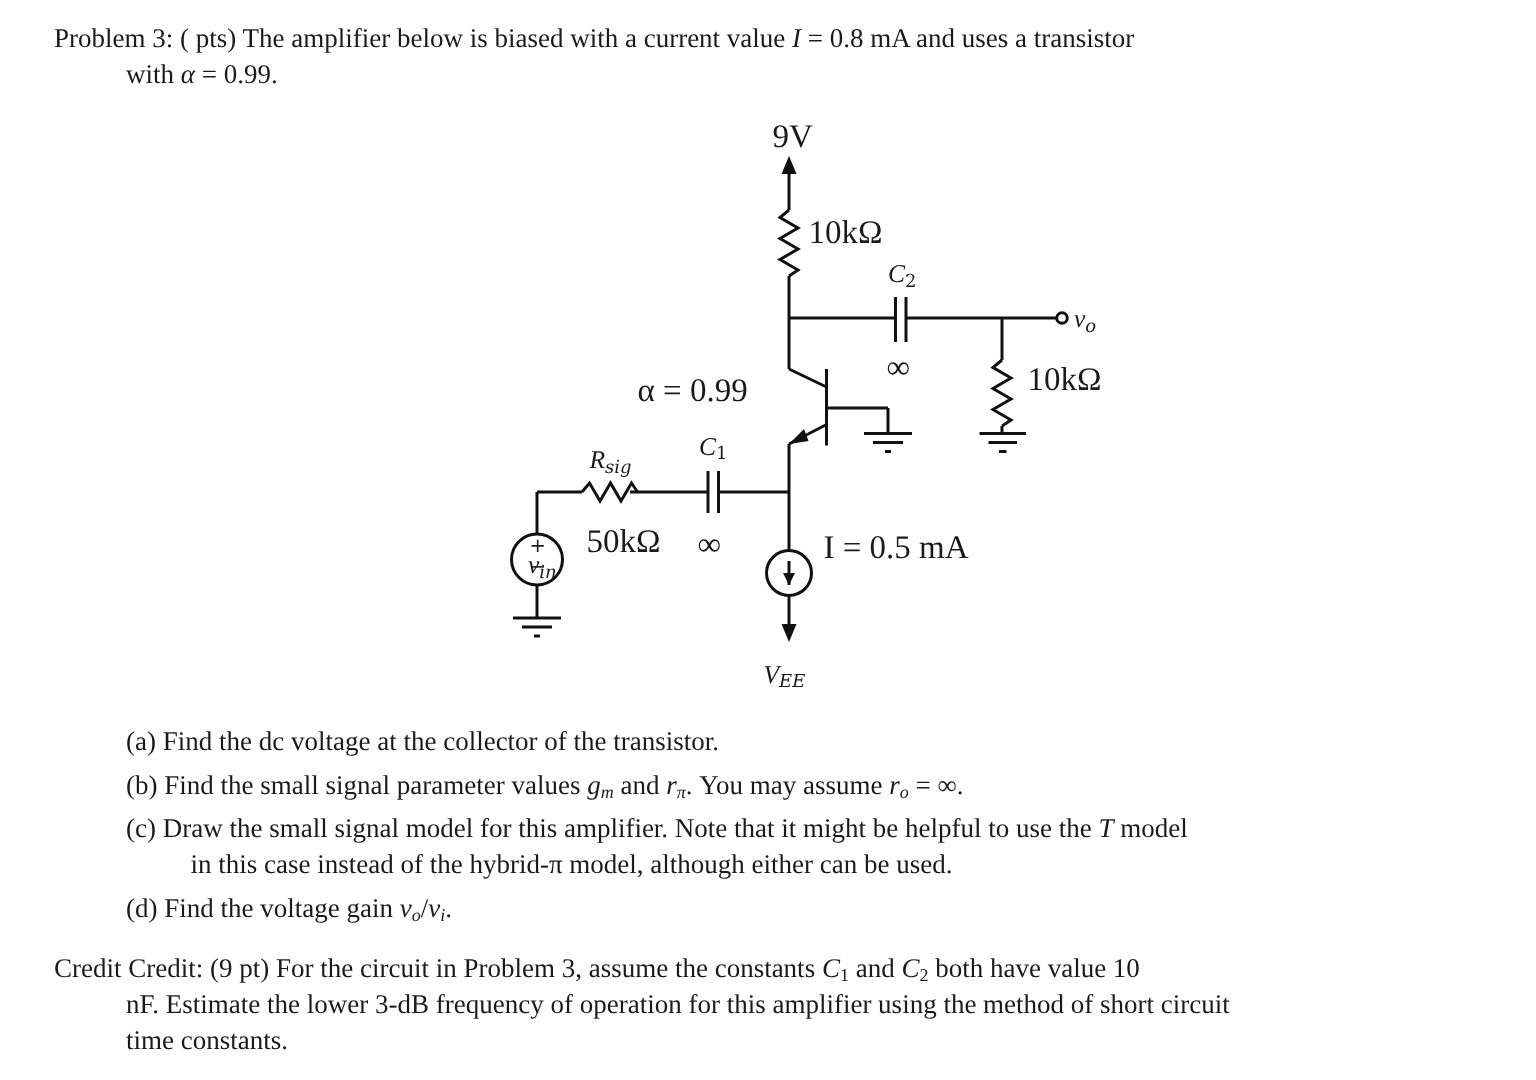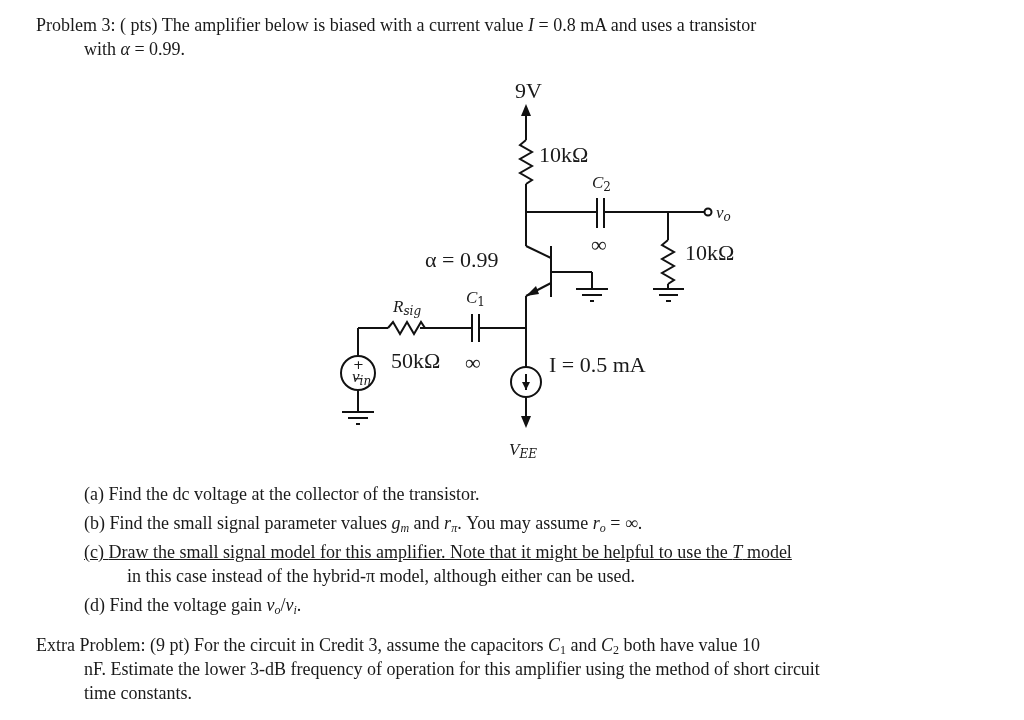--- a/index.html
+++ b/index.html
@@ -107,29 +107,29 @@
 <div style="position:absolute; left:509px; top:440px;"><span class="lbli">V</span><sub class="it">EE</sub></div>
 
 <div class="txt" style="left:84px; top:482px;">
   <span>(a)</span>
   <span>Find the dc voltage at the collector of the transistor.</span>
 </div>
 <div class="txt" style="left:84px; top:511px;">
   <span>(b)</span>
   <span>Find the small signal parameter values </span><span class="it">g</span><sub class="it">m</sub><span> and </span><span class="it">r</span><sub class="it">π</sub><span>. You may assume </span><span class="it">r</span><sub class="it">o</sub><span> = ∞.</span>
 </div>
-<div class="txt" style="left:84px; top:540px;text-decoration:underline;">
+<div class="txt" style="left:84px; top:540px;">
   <span>(c)</span>
   <span>Draw the small signal model for this amplifier. Note that it might be helpful to use the </span><span class="it">T</span><span> model</span>
 </div>
 <div class="txt" style="left:127px; top:564px;">in this case instead of the hybrid-π model, although either can be used.</div>
 <div class="txt" style="left:84px; top:593px;">
   <span>(d)</span>
   <span>Find the voltage gain </span><span class="it">v</span><sub class="it">o</sub><span>/</span><span class="it">v</span><sub class="it">i</sub><span>.</span>
 </div>
 
 <div class="txt" style="left:36px; top:633px;">
-  <span class="b">Extra Problem:</span>
+  <span class="b">Credit Credit:</span>
   <span class="b">(9 pt)</span>
-  <span>For the circuit in Credit 3, assume the capacitors </span><span class="it">C</span><sub>1</sub><span> and </span><span class="it">C</span><sub>2</sub><span> both have value 10</span>
+  <span>For the circuit in Problem 3, assume the constants </span><span class="it">C</span><sub>1</sub><span> and </span><span class="it">C</span><sub>2</sub><span> both have value 10</span>
 </div>
 <div class="txt" style="left:84px; top:657px;">nF. Estimate the lower 3-dB frequency of operation for this amplifier using the method of short circuit</div>
 <div class="txt" style="left:84px; top:681px;">time constants.</div>
 
 </body></html>

